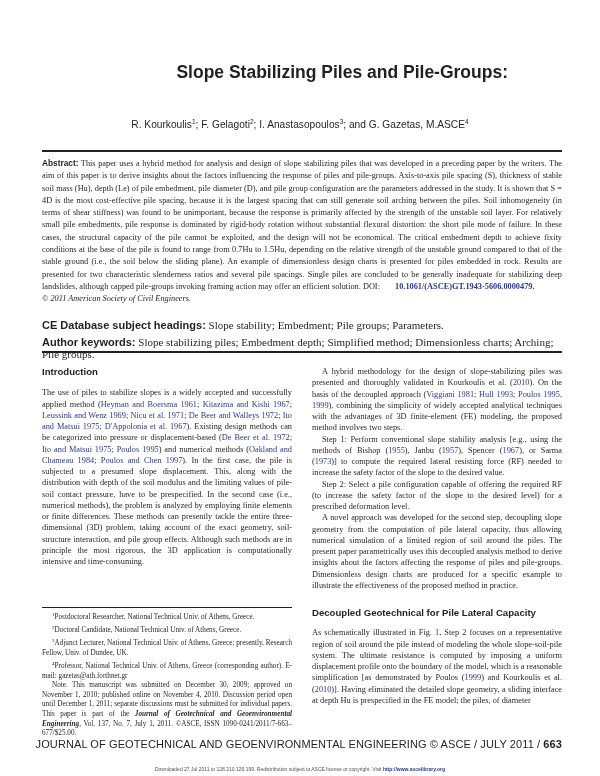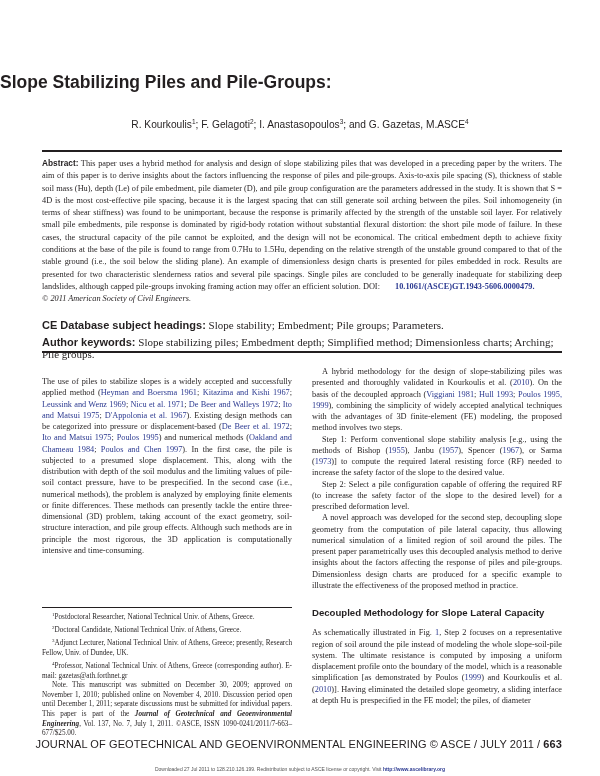--- a/index.html
+++ b/index.html
@@ -1,18 +1,18 @@
 <!DOCTYPE html>
 <html><head>
 <meta charset="utf-8">
 <style>
   html, body { margin:0; padding:0; background:#ffffff; }
   body { width:600px; height:776px; position:relative; overflow:hidden; color:#231f20;
          font-family:"Liberation Serif", serif; }
-  .title { position:absolute; left:0; width:508px; top:72px; text-align:left;
+  .title { position:absolute; left:0; width:508px; top:62px; text-align:right;
            font-family:"Liberation Sans", sans-serif; font-weight:bold; font-size:17.5px; line-height:21px; color:#231f20; }
   .authors { position:absolute; left:0; width:600px; top:118px; text-align:center;
              font-family:"Liberation Sans", sans-serif; font-size:10.2px; color:#231f20; }
   .authors sup { font-size:6.5px; }
   .rule { position:absolute; left:42px; width:520px; height:1.6px; background:#231f20; }
   .abstract { position:absolute; left:42px; width:520px; top:157px; font-size:8.3px; line-height:12.3px;
               text-align:justify; }
   .abstract .lbl { font-family:"Liberation Sans", sans-serif; font-weight:bold; }
   .link { color:#2b3990; }
   .doi-lbl { font-weight:normal; }
@@ -55,38 +55,39 @@
 <div class="kw" style="top:319px;">
   <span class="lbl">CE Database subject headings:</span><span> Slope stability; Embedment; Pile groups; Parameters.</span>
 </div>
 <div class="kw" style="top:336px;">
   <span class="lbl">Author keywords:</span><span> Slope stabilizing piles; Embedment depth; Simplified method; Dimensionless charts; Arching; Pile groups.</span>
 </div>
 
 <div class="rule" style="top:351px;"></div>
 
 <div class="col" style="left:42px; top:366px;">
+  <div class="h">Introduction</div>
   <p style="margin-top:10px;"><span>The use of piles to stabilize slopes is a widely accepted and successfully applied method (</span><a class="link">Heyman and Boersma 1961</a><span>; </span><a class="link">Kitazima and Kishi 1967</a><span>; </span><a class="link">Leussink and Wenz 1969</a><span>; </span><a class="link">Nicu et al. 1971</a><span>; </span><a class="link">De Beer and Walleys 1972</a><span>; </span><a class="link">Ito and Matsui 1975</a><span>; </span><a class="link">D'Appolonia et al. 1967</a><span>). Existing design methods can be categorized into pressure or displacement-based (</span><a class="link">De Beer et al. 1972</a><span>; </span><a class="link">Ito and Matsui 1975</a><span>; </span><a class="link">Poulos 1995</a><span>) and numerical methods (</span><a class="link">Oakland and Chameau 1984</a><span>; </span><a class="link">Poulos and Chen 1997</a><span>). In the first case, the pile is subjected to a presumed slope displacement. This, along with the distribution with depth of the soil modulus and the limiting values of pile-soil contact pressure, have to be prespecified. In the second case (i.e., numerical methods), the problem is analyzed by employing finite elements or finite differences. These methods can presently tackle the entire three-dimensional (3D) problem, taking account of the exact geometry, soil-structure interaction, and pile group effects. Although such methods are in principle the most rigorous, the 3D application is computationally intensive and time-consuming.</span></p>
 </div>
 
 <div class="fnrule" style="top:607px;"></div>
 <div class="fn" style="top:610px;">
   <p><sup>1</sup><span>Postdoctoral Researcher, National Technical Univ. of Athens, Greece.</span></p>
   <p><sup>2</sup><span>Doctoral Candidate, National Technical Univ. of Athens, Greece.</span></p>
   <p><sup>3</sup><span>Adjunct Lecturer, National Technical Univ. of Athens, Greece; presently, Research Fellow, Univ. of Dundee, UK.</span></p>
   <p><sup>4</sup><span>Professor, National Technical Univ. of Athens, Greece (corresponding author). E-mail: gazetas@ath.forthnet.gr</span></p>
   <p><span>Note. This manuscript was submitted on December 30, 2009; approved on November 1, 2010; published online on November 4, 2010. Discussion period open until December 1, 2011; separate discussions must be submitted for individual papers. This paper is part of the </span><span class="it">Journal of Geotechnical and Geoenvironmental Engineering</span><span>, Vol. 137, No. 7, July 1, 2011. ©ASCE, ISSN 1090-0241/2011/7-663–677/$25.00.</span></p>
 </div>
 
 <div class="col" style="left:312px; top:366px;">
   <p class="ind"><span>A hybrid methodology for the design of slope-stabilizing piles was presented and thoroughly validated in Kourkoulis et al. (</span><a class="link">2010</a><span>). On the basis of the decoupled approach (</span><a class="link">Viggiani 1981</a><span>; </span><a class="link">Hull 1993</a><span>; </span><a class="link">Poulos 1995, 1999</a><span>), combining the simplicity of widely accepted analytical techniques with the advantages of 3D finite-element (FE) modeling, the proposed method involves two steps.</span></p>
   <p class="ind"><span>Step 1: Perform conventional slope stability analysis [e.g., using the methods of Bishop (</span><a class="link">1955</a><span>), Janbu (</span><a class="link">1957</a><span>), Spencer (</span><a class="link">1967</a><span>), or Sarma (</span><a class="link">1973</a><span>)] to compute the required lateral resisting force (RF) needed to increase the safety factor of the slope to the desired value.</span></p>
   <p class="ind">Step 2: Select a pile configuration capable of offering the required RF (to increase the safety factor of the slope to the desired level) for a prescribed deformation level.</p>
   <p class="ind">A novel approach was developed for the second step, decoupling slope geometry from the computation of pile lateral capacity, thus allowing numerical simulation of a limited region of soil around the piles. The present paper parametrically uses this decoupled analysis method to derive insights about the factors affecting the response of piles and pile-groups. Dimensionless design charts are produced for a specific example to illustrate the effectiveness of the proposed method in practice.</p>
-  <div class="h" style="margin-top:16px; margin-bottom:9px;">Decoupled Methodology for Slope Lateral Capacity</div>
+  <div class="h" style="margin-top:16px; margin-bottom:9px;">Decoupled Geotechnical for Pile Lateral Capacity</div>
   <p><span>As schematically illustrated in Fig. </span><a class="link">1</a><span>, Step 2 focuses on a representative region of soil around the pile instead of modeling the whole slope-soil-pile system. The ultimate resistance is computed by imposing a uniform displacement profile onto the boundary of the model, which is a reasonable simplification [as demonstrated by Poulos (</span><a class="link">1999</a><span>) and Kourkoulis et al. (</span><a class="link">2010</a><span>)]. Having eliminated the detailed slope geometry, a sliding interface at depth Hu is prespecified in the FE model; the piles, of diameter</span></p>
 </div>
 
 <div class="footer">
   <span>JOURNAL OF GEOTECHNICAL AND GEOENVIRONMENTAL ENGINEERING © ASCE / JULY 2011 / </span><b>663</b>
 </div>
 
 <div class="dl">
   <span>Downloaded 27 Jul 2011 to 128.210.126.199. Redistribution subject to ASCE license or copyright. Visit </span><a class="url">http://www.ascelibrary.org</a>
 </div>

